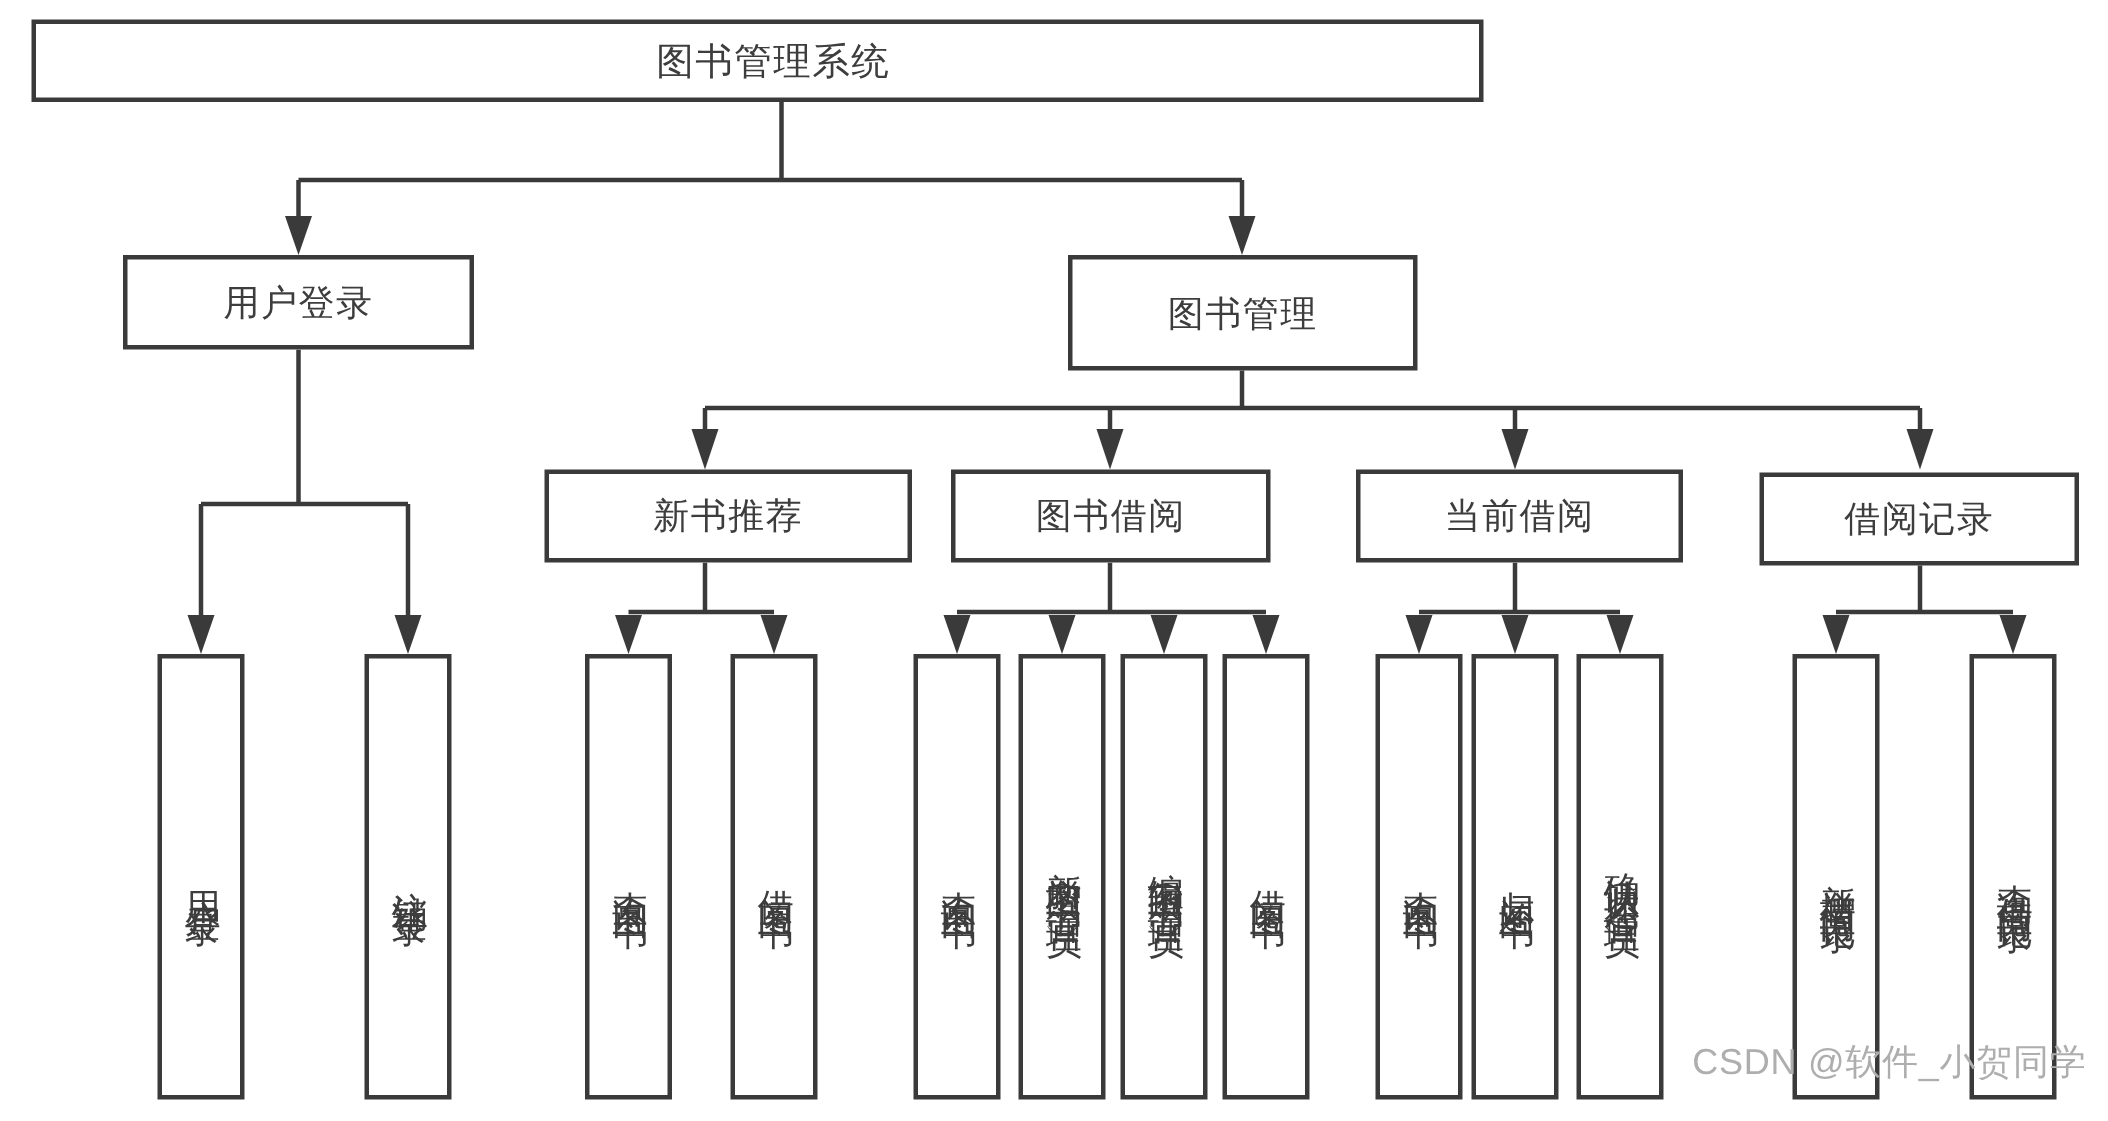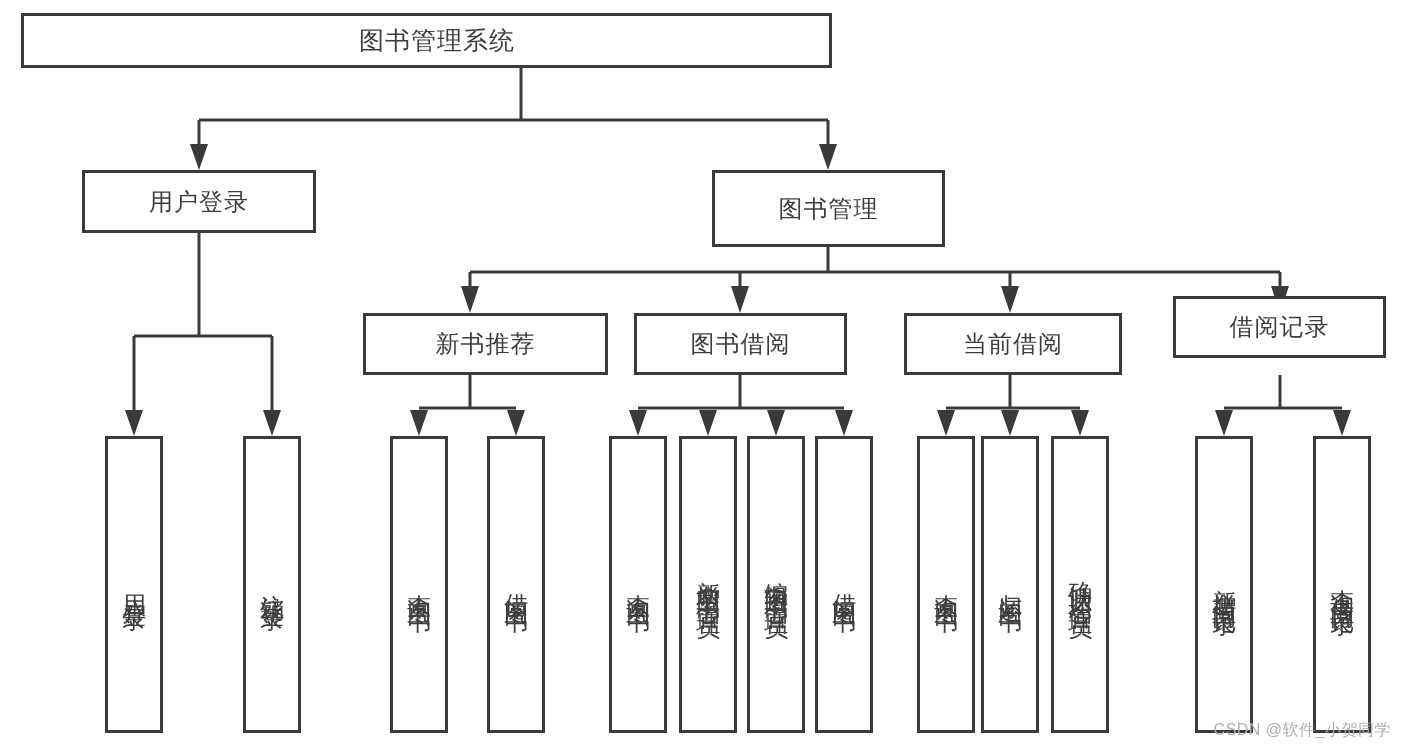--- a/index.html
+++ b/index.html
@@ -52,22 +52,22 @@
     writing-mode: vertical-rl;
     text-orientation: mixed;
     font-size: 24px;
     letter-spacing: 5px;
     line-height: 1.1;
     white-space: nowrap;
   }
   .watermark {
     position: absolute;
     right: 14px;
-    bottom: 6px;
-    font-size: 16px;
+    bottom: 23px;
+    font-size: 24px;
     color: var(--watermark);
     letter-spacing: 0.5px;
     white-space: nowrap;
     z-index: 5;
   }
 </style>
 </head>
 <body>
 
 <div class="canvas">
@@ -116,41 +116,41 @@
     <polygon points="937,410 955,410 946,436"></polygon>
     <polygon points="1001,410 1019,410 1010,436"></polygon>
     <polygon points="1071,410 1089,410 1080,436"></polygon>
 
     <line x1="1280" y1="375" x2="1280" y2="408"></line>
     <line x1="1224" y1="408" x2="1342" y2="408"></line>
     <polygon points="1215,410 1233,410 1224,436"></polygon>
     <polygon points="1333,410 1351,410 1342,436"></polygon>
   </svg>
 
-  <div class="box l1" style="left:21px; top:13px; width:811px; height:55px;padding-left:21px;">
+  <div class="box l1" style="left:21px; top:13px; width:968px; height:55px;padding-left:21px;">
     <span class="hlabel">图书管理系统</span>
   </div>
 
   <div class="box l2" style="left:82px; top:170px; width:234px; height:63px;">
     <span class="hlabel">用户登录</span>
   </div>
   <div class="box l2" style="left:712px; top:170px; width:233px; height:77px;">
     <span class="hlabel">图书管理</span>
   </div>
 
   <div class="box l3" style="left:363px; top:313px; width:245px; height:62px;">
     <span class="hlabel">新书推荐</span>
   </div>
   <div class="box l3" style="left:634px; top:313px; width:213px; height:62px;">
     <span class="hlabel">图书借阅</span>
   </div>
   <div class="box l3" style="left:904px; top:313px; width:218px; height:62px;">
     <span class="hlabel">当前借阅</span>
   </div>
-  <div class="box l3" style="left:1173px; top:296px; width:213px; height:62px;">
+  <div class="box l3" style="left:1173px; top:315px; width:213px; height:62px;">
     <span class="hlabel">借阅记录</span>
   </div>
 
   <div class="box vbox" style="left:105px; top:436px; width:58px; height:297px;">
     <span class="vtext">用户登录</span>
   </div>
   <div class="box vbox" style="left:243px; top:436px; width:58px; height:297px;">
     <span class="vtext">注销登录</span>
   </div>
 

